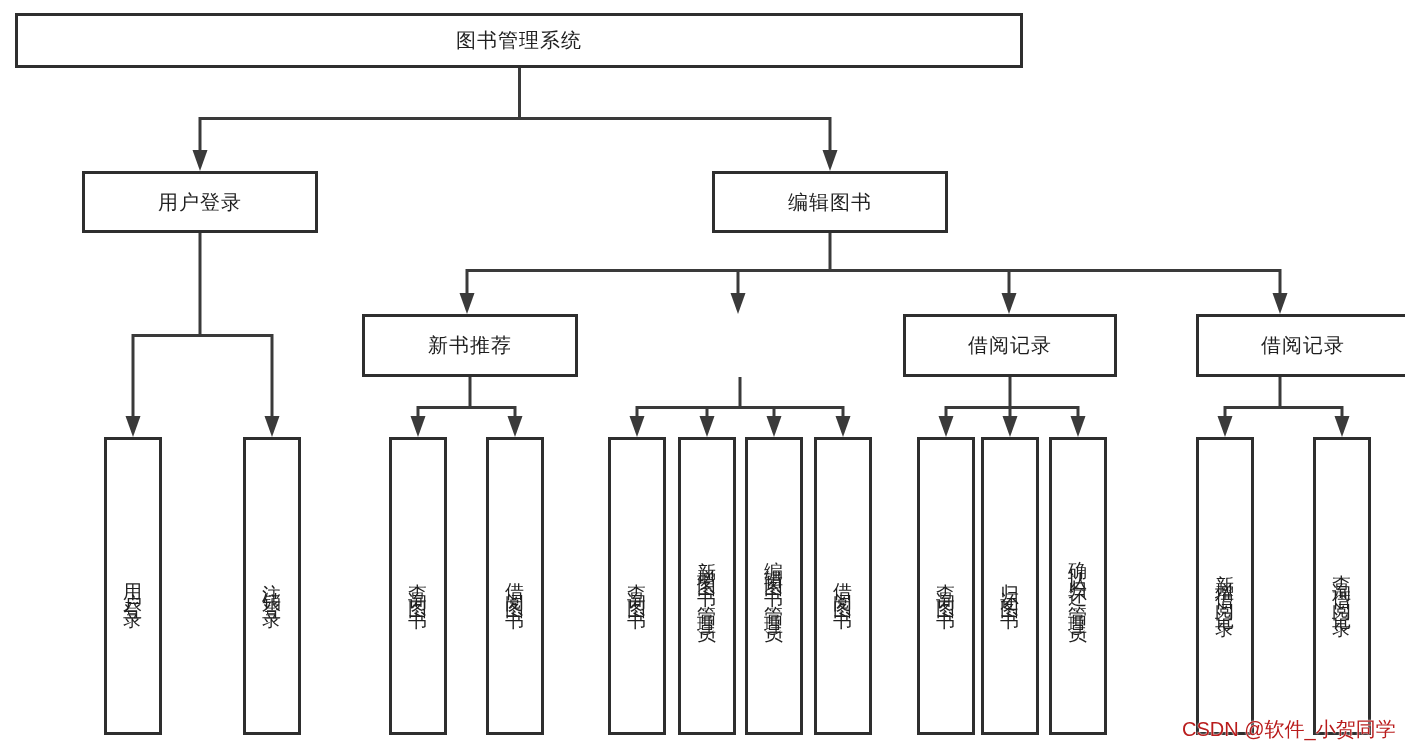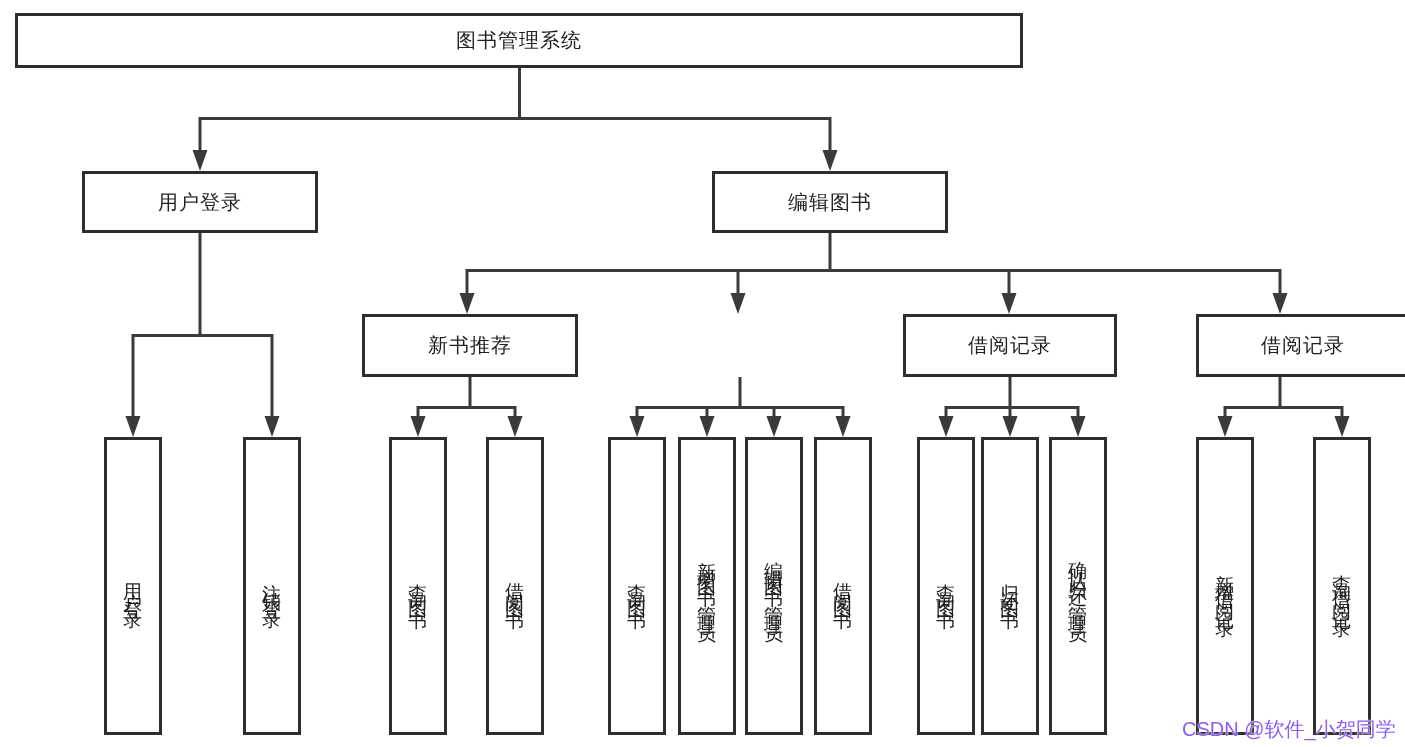--- a/index.html
+++ b/index.html
@@ -44,21 +44,21 @@
     font-size: 19px;
     letter-spacing: 9px;
     line-height: 1;
     color: #1f1f1f;
   }
   .watermark {
     position: absolute;
     left: 1182px;
     top: 716px;
     font-size: 20px;
-    color: #8b5cf6;
+    color: #b91c1c;
     white-space: nowrap;
     text-shadow: 0 0 2px #ffffff, 0 0 1px #ffffff;
     z-index: 5;
   }
 </style>
 </head>
 <body>
 
 <div id="stage">
 

